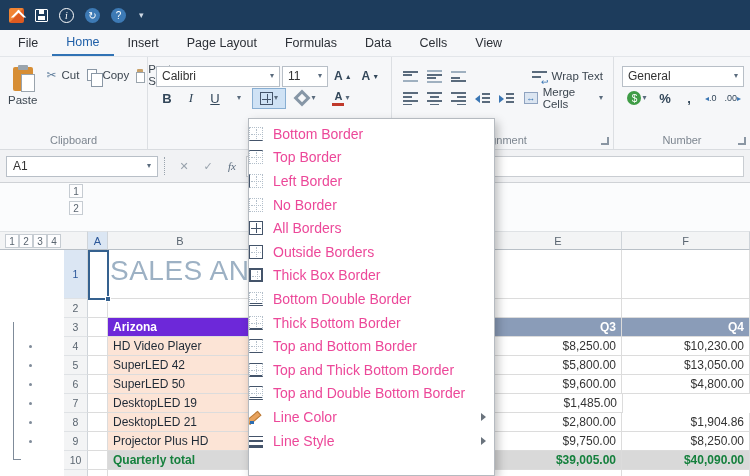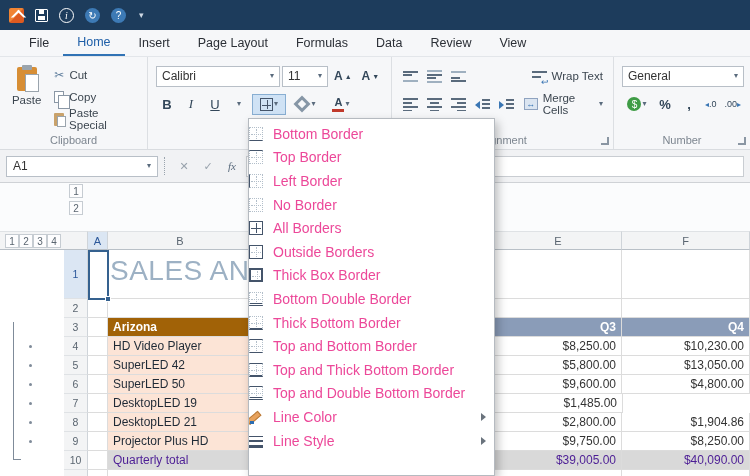--- a/index.html
+++ b/index.html
@@ -13,49 +13,49 @@
 .logo-ic::after{content:"";position:absolute;left:4px;top:4px;width:7px;height:7px;border:2px solid #fff;border-right-color:transparent;border-bottom-color:transparent;transform:rotate(45deg)}
 .save-ic{width:13px;height:13px;border:1px solid #fff;border-radius:1px;position:relative;flex:none}
 .save-ic::before{content:"";position:absolute;top:0;left:3px;width:5px;height:4px;background:#fff}
 .save-ic::after{content:"";position:absolute;bottom:1px;left:2px;width:7px;height:4px;background:#fff}
 .round-ic{width:15px;height:15px;border-radius:50%;display:flex;align-items:center;justify-content:center;color:#fff;font-size:10px;flex:none}
 .r-outline{border:1px solid #fff;background:transparent;font-style:italic;font-family:"Liberation Serif",serif}
 .r-fill{background:#3d7ab5}
 .tb-caret{color:#cfd9e4;font-size:9px;margin-left:2px}
 
 
-.tabrow{height:27px;background:#f6f7f9;display:flex;align-items:stretch;padding-left:15px;border-bottom:1px solid #e3e6ea}
+.tabrow{height:27px;background:#f6f7f9;display:flex;align-items:stretch;padding-left:4px;border-bottom:1px solid #e3e6ea}
 .tab{padding:0 14px;display:flex;align-items:center;font-size:12.5px;color:#2b2f36;cursor:default}
 .tab.active{color:#1f5fa8;border-bottom:2px solid #3173b5}
 
 
 .ribbon{height:93px;background:#f6f7f9;border-bottom:1px solid #d9dce0;display:flex}
 .rgroup{position:relative;border-right:1px solid #dcdfe3;padding:8px 6px 16px 8px}
 .rgroup-label{position:absolute;bottom:3px;left:0;right:0;text-align:center;font-size:11px;color:#7d8690;white-space:nowrap}
 .launcher{position:absolute;right:4px;bottom:4px;width:8px;height:8px;border-right:2px solid #8a96a3;border-bottom:2px solid #8a96a3}
-.rows{display:flex;flex-direction:column;gap:6px}
+.rows{display:flex;flex-direction:column;gap:0}
 .rrow{display:flex;align-items:center;height:22px;gap:2px}
 .combo{display:flex;align-items:center;border:1px solid #b8bfc7;background:#fff;height:21px;padding:0 5px;font-size:12px;color:#333}
 .combo .crt{margin-left:auto}
 .crt{font-size:8px;color:#5a6b7d;line-height:1}
 .crt::before{content:"▾"}
 .rbtn{min-width:22px;height:21px;display:flex;align-items:center;justify-content:center;color:#33475a;border:1px solid transparent;gap:1px}
 .rbtn.pressed{background:#cfe2f5;border:1px solid #88aed2}
 .b-b{font-weight:bold;font-size:13px}
 .b-i{font-style:italic;font-family:"Liberation Serif",serif;font-size:13px}
 .b-u{text-decoration:underline;font-size:13px}
 .fontsz-btn{font-size:12px;font-weight:bold;position:relative;padding:0 3px}
 .fontsz-btn .arr{font-size:7px;color:#33475a;margin-left:1px}
 
 .clip-content{display:flex;gap:6px}
 .paste-btn{width:38px;display:flex;flex-direction:column;align-items:center;gap:3px;padding-top:2px;font-size:11.5px;color:#3c4650}
 .paste-ic{width:20px;height:24px;background:#d78e35;border-radius:2px;position:relative}
 .paste-ic::before{content:"";position:absolute;top:-2px;left:5px;width:10px;height:5px;background:#9aa4ad;border-radius:1px}
 .paste-ic::after{content:"";position:absolute;right:-2px;bottom:-1px;width:12px;height:16px;background:#fff;border:1px solid #9aa4ad}
-.clip-col{display:flex;flex-direction:column;gap:2px}
+.clip-col{display:flex;flex-direction:row;gap:2px}
 .sbtn{display:flex;align-items:center;gap:5px;height:20px;font-size:11.5px;color:#3c4650;padding:0 3px}
 .cut-ic::before{content:"✂";color:#5a7a9a;font-size:12px}
 .copy-ic{width:10px;height:12px;border:1px solid #8a97a5;background:#fff;position:relative}
 .copy-ic::after{content:"";position:absolute;left:3px;top:3px;width:10px;height:12px;border:1px solid #8a97a5;background:#fff}
 .ps-ic{width:10px;height:13px;background:#c9a26b;border-radius:1px;position:relative}
 .ps-ic::after{content:"";position:absolute;right:-2px;bottom:-1px;width:7px;height:9px;background:#fff;border:1px solid #9aa4ad}
 
 .bic{position:relative;width:14px;height:14px;border:1px dotted #b3bfca;flex:none}
 .bic::before{content:"";position:absolute;top:1px;bottom:1px;left:6px;width:0;border-left:1px dotted #b3bfca}
 .bic::after{content:"";position:absolute;left:1px;right:1px;top:6px;height:0;border-top:1px dotted #b3bfca}
@@ -113,24 +113,24 @@
 .gutcell{width:64px;flex:none}
 .rh{width:24px;flex:none;background:#f3f4f5;border-right:1px solid #cfd4d9;border-bottom:1px solid #dfe2e5;color:#5a6570;font-size:10.5px;display:flex;align-items:center;justify-content:center}
 .rh.hl{background:#dbe6f3;color:#2b579a}
 .corner{width:88px;flex:none;background:#f3f4f5;border-right:1px solid #cfd4d9;border-bottom:1px solid #b9c0c7;border-top:1px solid #dfe2e5;position:relative}
 .ch{background:#f3f4f5;border-right:1px solid #cfd4d9;border-bottom:1px solid #b9c0c7;border-top:1px solid #dfe2e5;color:#5a6570;font-size:11px;display:flex;align-items:center;justify-content:center}
 .ch.hl{background:#dbe6f3;color:#2b579a}
 .c{border-right:1px solid #dcdcdc;border-bottom:1px solid #dcdcdc;display:flex;align-items:center;padding:0 5px;overflow:hidden;white-space:nowrap}
 .ca{width:20px;flex:none}.cb{width:145px;flex:none}.cc{width:120px;flex:none}
 .cd{width:122px;flex:none}.ce{width:127px;flex:none}.cf{width:128px;flex:none}
 .num{justify-content:flex-end}
-.orange{background:#a16207;color:#fff;font-weight:bold}
+.orange{background:#6d28d9;color:#fff;font-weight:bold}
 .peach{background:#FCE4D6;color:#1f2a36}
 .qhdr{background:#8A9CB8;color:#fff;font-weight:bold}
-.total{background:#D9D9D9;color:#4c1d95;font-weight:normal}
+.total{background:#D9D9D9;color:#15803d;font-weight:bold}
 .sheet-title{position:absolute;left:110px;top:72px;font-size:28px;color:#9DB1C4;letter-spacing:.5px;white-space:nowrap;z-index:5}
 .sel{position:absolute;left:88px;top:67px;width:21px;height:50px;border:2px solid #35618f;z-index:4;pointer-events:none}
 .handle{position:absolute;left:105px;top:113px;width:6px;height:6px;background:#35618f;border:1px solid #fff;z-index:6}
 .obracket{position:absolute;left:13px;top:139px;width:9px;height:138px;border-left:1px solid #7f8b99;z-index:3}
 .obracket::after{content:"";position:absolute;left:0;bottom:0;width:7px;height:1px;background:#7f8b99}
 .odot{position:absolute;left:29px;width:3px;height:3px;border-radius:50%;background:#7f8b99;z-index:3}
 
 
 .bmenu{position:absolute;left:248px;top:118px;width:247px;height:358px;background:#fff;border:1px solid #b5bac0;box-shadow:3px 4px 9px rgba(0,0,0,.25);z-index:50;padding-top:3px;overflow:hidden}
 .mitem{height:23.6px;display:flex;align-items:center;padding:0 8px 0 0;color:#ec4899;font-size:14px;cursor:default}
@@ -155,21 +155,21 @@
     <span class="tb-caret">▾</span>
   </div>
 
   <div class="tabrow">
     <div class="tab">File</div>
     <div class="tab active">Home</div>
     <div class="tab">Insert</div>
     <div class="tab">Page Layout</div>
     <div class="tab">Formulas</div>
     <div class="tab">Data</div>
-    <div class="tab">Review</div>
+    <div class="tab">Cells</div>
     <div class="tab">View</div>
   </div>
 
   <div class="ribbon">
 
     <div class="rgroup" style="width:148px">
       <div class="clip-content">
         <div class="paste-btn">
           <span class="paste-ic"></span>
           <span>Paste</span>

